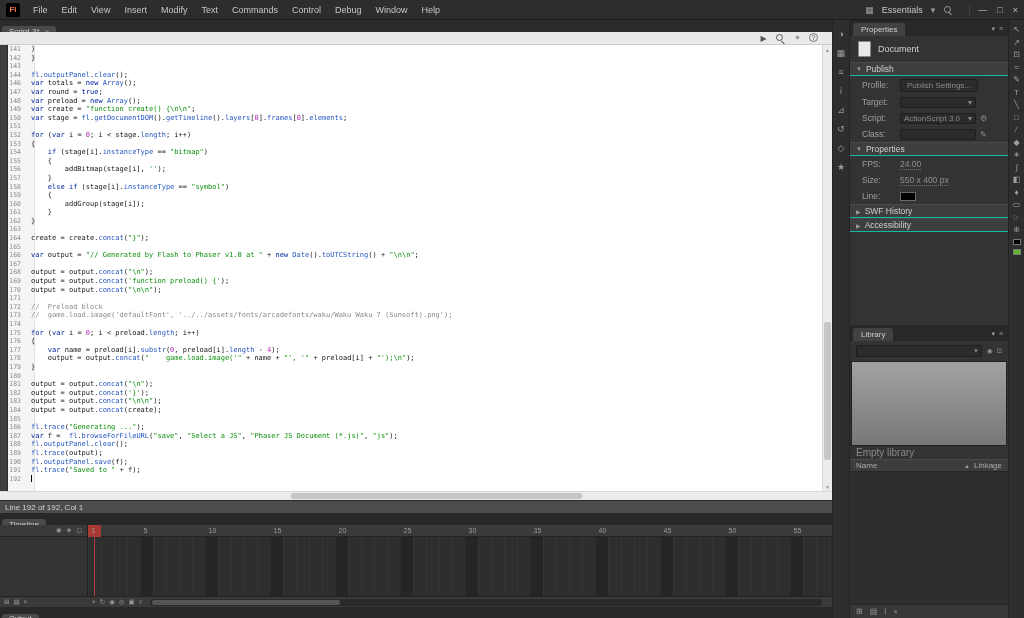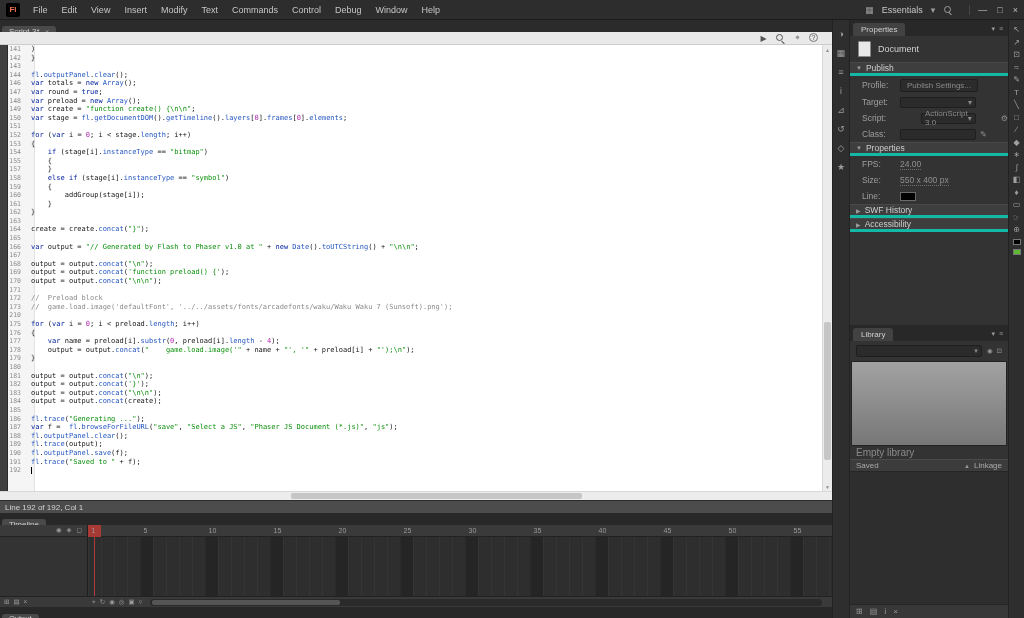--- a/index.html
+++ b/index.html
@@ -109,21 +109,21 @@
 
   .props-panel { position:absolute; top:20px; left:849px; width:159px; height:598px; background:#333;
                  border-left:1px solid #222; display:flex; flex-direction:column; font-size:8.5px; }
   .panel-tabbar { height:16px; background:#282828; display:flex; align-items:flex-end; flex:none; }
   .panel-tab { background:#424242; color:#cfcfcf; font-size:8px; padding:2px 8px; border-radius:3px 3px 0 0;
                margin-left:3px; }
   .panel-menu { margin-left:auto; display:flex; gap:4px; padding:0 5px 3px 0; color:#9a9a9a; font-size:7px; }
   .doc-row { display:flex; align-items:center; gap:7px; padding:5px 8px; height:26px; flex:none; }
   .doc-icon { width:13px; height:16px; background:#e9e9e9; border:1px solid #888; border-radius:1px; }
   .doc-type { color:#d2d2d2; font-size:9px; }
-  .sect { height:14px; background:#3e3e3e; border-top:1px solid #494949; border-bottom:3px solid #14b8a6;
+  .sect { height:14px; background:#3e3e3e; border-top:1px solid #494949; border-bottom:1px solid #14b8a6;
           display:flex; align-items:center; gap:4px; padding-left:6px; color:#cfcfcf; flex:none; }
   .sect .tri { color:#999; font-size:6px; }
   .prow { display:flex; align-items:center; padding-left:12px; color:#9f9f9f; flex:none; }
   .plabel { width:38px; flex:none; }
   .pbtn { background:#2c2c2c; border:1px solid #1f1f1f; border-radius:2px; color:#8a8a8a;
           font-size:8px; padding:1px 6px; }
   .pdd { width:76px; height:11px; background:#2b2b2b; border:1px solid #1e1e1e; border-radius:2px;
          color:#8a8a8a; font-size:8px; display:flex; align-items:center; justify-content:space-between;
          padding:0 3px; }
   .pico { color:#8f8f8f; font-size:8px; margin-left:4px; }
@@ -215,38 +215,39 @@
             <div class="code-line" data-name="code-line-146"><span class="ln" data-name="line-number">146</span><span class="lt" data-name="line-text"><span class="tok-k">var</span><span class="tok-p"> totals = </span><span class="tok-k">new</span><span class="tok-p"> </span><span class="tok-b">Array</span><span class="tok-p">();</span></span></div>
             <div class="code-line" data-name="code-line-147"><span class="ln" data-name="line-number">147</span><span class="lt" data-name="line-text"><span class="tok-k">var</span><span class="tok-p"> round = </span><span class="tok-k">true</span><span class="tok-p">;</span></span></div>
             <div class="code-line" data-name="code-line-148"><span class="ln" data-name="line-number">148</span><span class="lt" data-name="line-text"><span class="tok-k">var</span><span class="tok-p"> preload = </span><span class="tok-k">new</span><span class="tok-p"> </span><span class="tok-b">Array</span><span class="tok-p">();</span></span></div>
             <div class="code-line" data-name="code-line-149"><span class="ln" data-name="line-number">149</span><span class="lt" data-name="line-text"><span class="tok-k">var</span><span class="tok-p"> create = </span><span class="tok-s">"function create() {\n\n"</span><span class="tok-p">;</span></span></div>
             <div class="code-line" data-name="code-line-150"><span class="ln" data-name="line-number">150</span><span class="lt" data-name="line-text"><span class="tok-k">var</span><span class="tok-p"> stage = </span><span class="tok-b">fl</span><span class="tok-p">.</span><span class="tok-b">getDocumentDOM</span><span class="tok-p">().</span><span class="tok-b">getTimeline</span><span class="tok-p">().</span><span class="tok-b">layers</span><span class="tok-p">[</span><span class="tok-n">0</span><span class="tok-p">].</span><span class="tok-b">frames</span><span class="tok-p">[</span><span class="tok-n">0</span><span class="tok-p">].</span><span class="tok-b">elements</span><span class="tok-p">;</span></span></div>
             <div class="code-line" data-name="code-line-151"><span class="ln" data-name="line-number">151</span><span class="lt" data-name="line-text"></span></div>
             <div class="code-line" data-name="code-line-152"><span class="ln" data-name="line-number">152</span><span class="lt" data-name="line-text"><span class="tok-k">for</span><span class="tok-p"> (</span><span class="tok-k">var</span><span class="tok-p"> i = </span><span class="tok-n">0</span><span class="tok-p">; i &lt; stage.</span><span class="tok-b">length</span><span class="tok-p">; i++)</span></span></div>
             <div class="code-line" data-name="code-line-153"><span class="ln" data-name="line-number">153</span><span class="lt" data-name="line-text"><span class="tok-p">{</span></span></div>
             <div class="code-line" data-name="code-line-154"><span class="ln" data-name="line-number">154</span><span class="lt" data-name="line-text"><span class="tok-p">    </span><span class="tok-k">if</span><span class="tok-p"> (stage[i].</span><span class="tok-b">instanceType</span><span class="tok-p"> == </span><span class="tok-s">"bitmap"</span><span class="tok-p">)</span></span></div>
             <div class="code-line" data-name="code-line-155"><span class="ln" data-name="line-number">155</span><span class="lt" data-name="line-text"><span class="tok-p">    {</span></span></div>
+            <div class="code-line" data-name="code-line-156"><span class="ln" data-name="line-number">156</span><span class="lt" data-name="line-text"><span class="tok-p">        addBitmap(stage[i], </span><span class="tok-s">''</span><span class="tok-p">);</span></span></div>
             <div class="code-line" data-name="code-line-157"><span class="ln" data-name="line-number">157</span><span class="lt" data-name="line-text"><span class="tok-p">    }</span></span></div>
             <div class="code-line" data-name="code-line-158"><span class="ln" data-name="line-number">158</span><span class="lt" data-name="line-text"><span class="tok-p">    </span><span class="tok-k">else</span><span class="tok-p"> </span><span class="tok-k">if</span><span class="tok-p"> (stage[i].</span><span class="tok-b">instanceType</span><span class="tok-p"> == </span><span class="tok-s">"symbol"</span><span class="tok-p">)</span></span></div>
             <div class="code-line" data-name="code-line-159"><span class="ln" data-name="line-number">159</span><span class="lt" data-name="line-text"><span class="tok-p">    {</span></span></div>
             <div class="code-line" data-name="code-line-160"><span class="ln" data-name="line-number">160</span><span class="lt" data-name="line-text"><span class="tok-p">        addGroup(stage[i]);</span></span></div>
             <div class="code-line" data-name="code-line-161"><span class="ln" data-name="line-number">161</span><span class="lt" data-name="line-text"><span class="tok-p">    }</span></span></div>
             <div class="code-line" data-name="code-line-162"><span class="ln" data-name="line-number">162</span><span class="lt" data-name="line-text"><span class="tok-p">}</span></span></div>
             <div class="code-line" data-name="code-line-163"><span class="ln" data-name="line-number">163</span><span class="lt" data-name="line-text"></span></div>
             <div class="code-line" data-name="code-line-164"><span class="ln" data-name="line-number">164</span><span class="lt" data-name="line-text"><span class="tok-p">create = create.</span><span class="tok-b">concat</span><span class="tok-p">(</span><span class="tok-s">"}"</span><span class="tok-p">);</span></span></div>
             <div class="code-line" data-name="code-line-165"><span class="ln" data-name="line-number">165</span><span class="lt" data-name="line-text"></span></div>
             <div class="code-line" data-name="code-line-166"><span class="ln" data-name="line-number">166</span><span class="lt" data-name="line-text"><span class="tok-k">var</span><span class="tok-p"> output = </span><span class="tok-s">"// Generated by Flash to Phaser v1.0 at "</span><span class="tok-p"> + </span><span class="tok-k">new</span><span class="tok-p"> </span><span class="tok-b">Date</span><span class="tok-p">().</span><span class="tok-b">toUTCString</span><span class="tok-p">() + </span><span class="tok-s">"\n\n"</span><span class="tok-p">;</span></span></div>
             <div class="code-line" data-name="code-line-167"><span class="ln" data-name="line-number">167</span><span class="lt" data-name="line-text"></span></div>
             <div class="code-line" data-name="code-line-168"><span class="ln" data-name="line-number">168</span><span class="lt" data-name="line-text"><span class="tok-p">output = output.</span><span class="tok-b">concat</span><span class="tok-p">(</span><span class="tok-s">"\n"</span><span class="tok-p">);</span></span></div>
             <div class="code-line" data-name="code-line-169"><span class="ln" data-name="line-number">169</span><span class="lt" data-name="line-text"><span class="tok-p">output = output.</span><span class="tok-b">concat</span><span class="tok-p">(</span><span class="tok-s">'function preload() {'</span><span class="tok-p">);</span></span></div>
             <div class="code-line" data-name="code-line-170"><span class="ln" data-name="line-number">170</span><span class="lt" data-name="line-text"><span class="tok-p">output = output.</span><span class="tok-b">concat</span><span class="tok-p">(</span><span class="tok-s">"\n\n"</span><span class="tok-p">);</span></span></div>
             <div class="code-line" data-name="code-line-171"><span class="ln" data-name="line-number">171</span><span class="lt" data-name="line-text"></span></div>
             <div class="code-line" data-name="code-line-172"><span class="ln" data-name="line-number">172</span><span class="lt" data-name="line-text"><span class="tok-c">//  Preload block</span></span></div>
             <div class="code-line" data-name="code-line-173"><span class="ln" data-name="line-number">173</span><span class="lt" data-name="line-text"><span class="tok-c">//  game.load.image('defaultFont', '../../assets/fonts/arcadefonts/waku/Waku Waku 7 (Sunsoft).png');</span></span></div>
-            <div class="code-line" data-name="code-line-174"><span class="ln" data-name="line-number">210</span><span class="lt" data-name="line-text"></span></div>
+            <div class="code-line" data-name="code-line-174"><span class="ln" data-name="line-number">174</span><span class="lt" data-name="line-text"></span></div>
             <div class="code-line" data-name="code-line-175"><span class="ln" data-name="line-number">175</span><span class="lt" data-name="line-text"><span class="tok-k">for</span><span class="tok-p"> (</span><span class="tok-k">var</span><span class="tok-p"> i = </span><span class="tok-n">0</span><span class="tok-p">; i &lt; preload.</span><span class="tok-b">length</span><span class="tok-p">; i++)</span></span></div>
             <div class="code-line" data-name="code-line-176"><span class="ln" data-name="line-number">176</span><span class="lt" data-name="line-text"><span class="tok-p">{</span></span></div>
             <div class="code-line" data-name="code-line-177"><span class="ln" data-name="line-number">177</span><span class="lt" data-name="line-text"><span class="tok-p">    </span><span class="tok-k">var</span><span class="tok-p"> name = preload[i].</span><span class="tok-b">substr</span><span class="tok-p">(</span><span class="tok-n">0</span><span class="tok-p">, preload[i].</span><span class="tok-b">length</span><span class="tok-p"> - </span><span class="tok-n">4</span><span class="tok-p">);</span></span></div>
             <div class="code-line" data-name="code-line-178"><span class="ln" data-name="line-number">178</span><span class="lt" data-name="line-text"><span class="tok-p">    output = output.</span><span class="tok-b">concat</span><span class="tok-p">(</span><span class="tok-s">"    game.load.image('"</span><span class="tok-p"> + name + </span><span class="tok-s">"', '"</span><span class="tok-p"> + preload[i] + </span><span class="tok-s">"');\n"</span><span class="tok-p">);</span></span></div>
             <div class="code-line" data-name="code-line-179"><span class="ln" data-name="line-number">179</span><span class="lt" data-name="line-text"><span class="tok-p">}</span></span></div>
             <div class="code-line" data-name="code-line-180"><span class="ln" data-name="line-number">180</span><span class="lt" data-name="line-text"></span></div>
             <div class="code-line" data-name="code-line-181"><span class="ln" data-name="line-number">181</span><span class="lt" data-name="line-text"><span class="tok-p">output = output.</span><span class="tok-b">concat</span><span class="tok-p">(</span><span class="tok-s">"\n"</span><span class="tok-p">);</span></span></div>
             <div class="code-line" data-name="code-line-182"><span class="ln" data-name="line-number">182</span><span class="lt" data-name="line-text"><span class="tok-p">output = output.</span><span class="tok-b">concat</span><span class="tok-p">(</span><span class="tok-s">'}'</span><span class="tok-p">);</span></span></div>
             <div class="code-line" data-name="code-line-183"><span class="ln" data-name="line-number">183</span><span class="lt" data-name="line-text"><span class="tok-p">output = output.</span><span class="tok-b">concat</span><span class="tok-p">(</span><span class="tok-s">"\n\n"</span><span class="tok-p">);</span></span></div>
             <div class="code-line" data-name="code-line-184"><span class="ln" data-name="line-number">184</span><span class="lt" data-name="line-text"><span class="tok-p">output = output.</span><span class="tok-b">concat</span><span class="tok-p">(create);</span></span></div>
@@ -368,21 +369,21 @@
       <span class="plabel" data-name="profile-label">Profile:</span>
       <span class="pbtn" data-name="publish-settings-button">Publish Settings...</span>
     </div>
     <div class="prow" style="height:16px;" data-name="target-row">
       <span class="plabel" data-name="target-label">Target:</span>
       <span class="pdd" data-name="target-dropdown">
         <span data-name="target-value"></span>
         <span data-name="chevron-down-icon">▾</span>
       </span>
     </div>
-    <div class="prow" style="height:16px;gap:21px;" data-name="script-row">
+    <div class="prow" style="height:16px;" data-name="script-row">
       <span class="plabel" data-name="script-label">Script:</span>
       <span class="pdd" data-name="script-dropdown">
         <span data-name="script-value">ActionScript 3.0</span>
         <span data-name="chevron-down-icon">▾</span>
       </span>
       <span class="pico" data-name="script-settings-icon">⚙</span>
     </div>
     <div class="prow" style="height:16px;" data-name="class-row">
       <span class="plabel" data-name="class-label">Class:</span>
       <span class="pdd" data-name="class-field">
@@ -433,21 +434,21 @@
       <span data-name="library-toolbar-icons" style="display:flex;gap:4px;">
           <span class="tlc-icon" data-name="pin-library-icon">◉</span>
           <span class="tlc-icon" data-name="new-library-panel-icon">⊡</span>
         </span>
     </div>
     <div class="lib-preview" data-name="library-preview"></div>
     <div class="lib-empty" data-name="library-empty-text">
       <span data-name="empty-library-label">Empty library</span>
     </div>
     <div class="lib-cols" data-name="library-column-headers">
-      <span data-name="name-column-header">Saved</span>
+      <span data-name="name-column-header">Name</span>
       <span class="sortarrow" data-name="sort-arrow-icon">▲</span>
       <span data-name="linkage-column-header">Linkage</span>
     </div>
     <div class="lib-list" data-name="library-item-list"></div>
     <div class="lib-footer" data-name="library-footer-icons">
         <span class="tlc-icon" data-name="new-symbol-icon">⊞</span>
         <span class="tlc-icon" data-name="new-folder-icon">▤</span>
         <span class="tlc-icon" data-name="item-properties-icon">ℹ</span>
         <span class="tlc-icon" data-name="delete-item-icon">×</span>
       </div>

